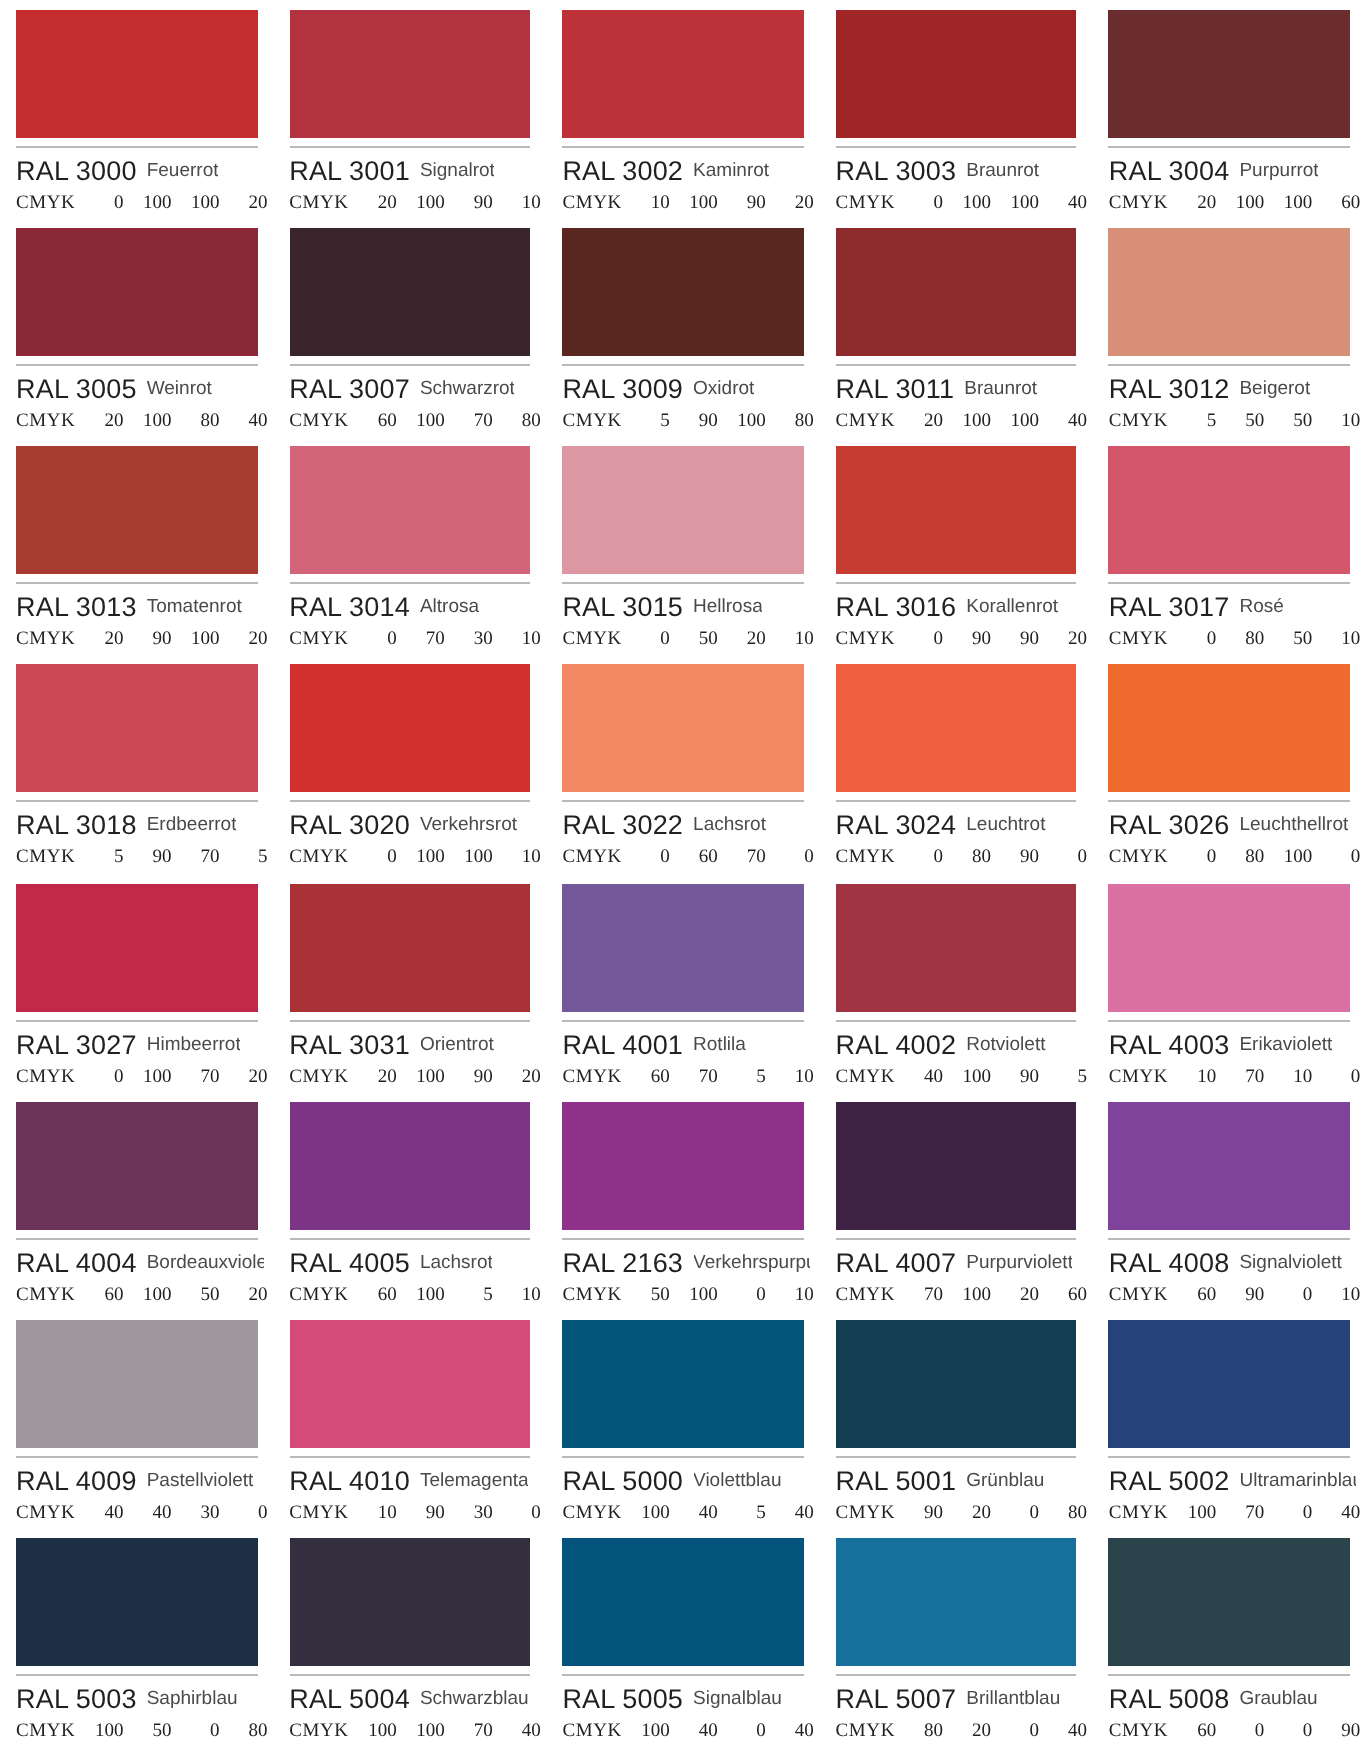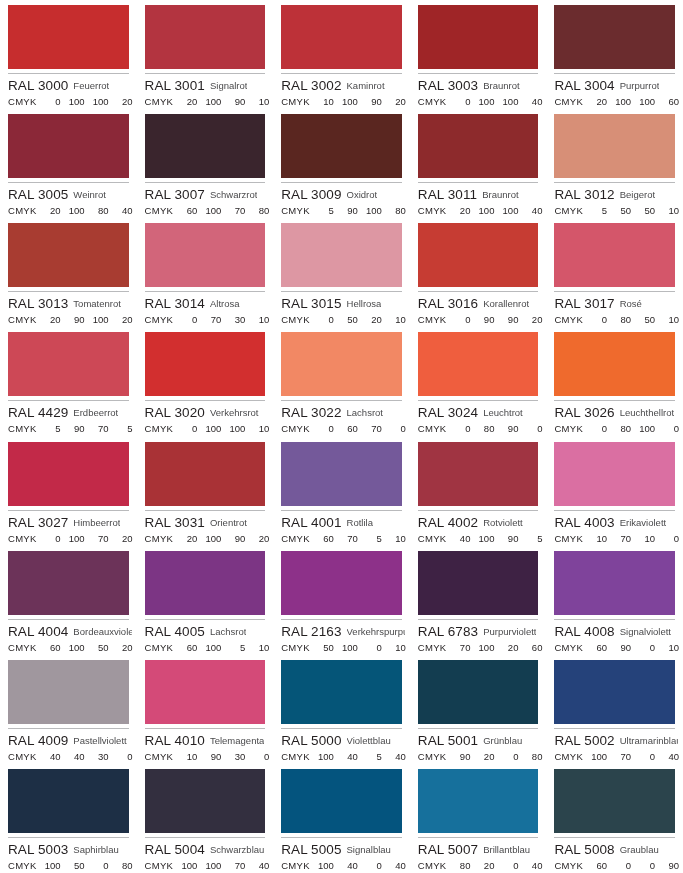--- a/index.html
+++ b/index.html
@@ -69,20 +69,21 @@
     overflow: hidden;
     text-overflow: clip;
   }
 
   .cmyk-row {
     display: flex;
     align-items: flex-start;
     margin-top: 3px;
     width: 120.6px;
     white-space: nowrap;
+    font-family: Liberation Serif, serif;
   }
 
   .cmyk-label {
     font-size: 9.5px;
     color: #231f20;
     letter-spacing: 0.3px;
     flex: 0 0 auto;
     line-height: 12px;
   }
 
@@ -357,21 +358,21 @@
           <span>80</span>
           <span>50</span>
           <span>10</span>
         </span>
       </div>
     </div>
     <div class="cell">
       <div class="swatch" title="Erdbeerrot" style="background: rgb(205, 72, 86);"></div>
       <div class="rule"></div>
       <div class="name-row">
-        <span class="ral-code">RAL 4429</span>
+        <span class="ral-code">RAL 3018</span>
         <span class="ral-name">Erdbeerrot</span>
       </div>
       <div class="cmyk-row">
         <span class="cmyk-label">CMYK</span>
         <span class="cmyk-values">
           <span>5</span>
           <span>90</span>
           <span>70</span>
           <span>5</span>
         </span>
@@ -578,21 +579,21 @@
           <span>100</span>
           <span>0</span>
           <span>10</span>
         </span>
       </div>
     </div>
     <div class="cell">
       <div class="swatch" title="Purpurviolett" style="background: rgb(62, 34, 68);"></div>
       <div class="rule"></div>
       <div class="name-row">
-        <span class="ral-code">RAL 6783</span>
+        <span class="ral-code">RAL 4007</span>
         <span class="ral-name">Purpurviolett</span>
       </div>
       <div class="cmyk-row">
         <span class="cmyk-label">CMYK</span>
         <span class="cmyk-values">
           <span>70</span>
           <span>100</span>
           <span>20</span>
           <span>60</span>
         </span>

